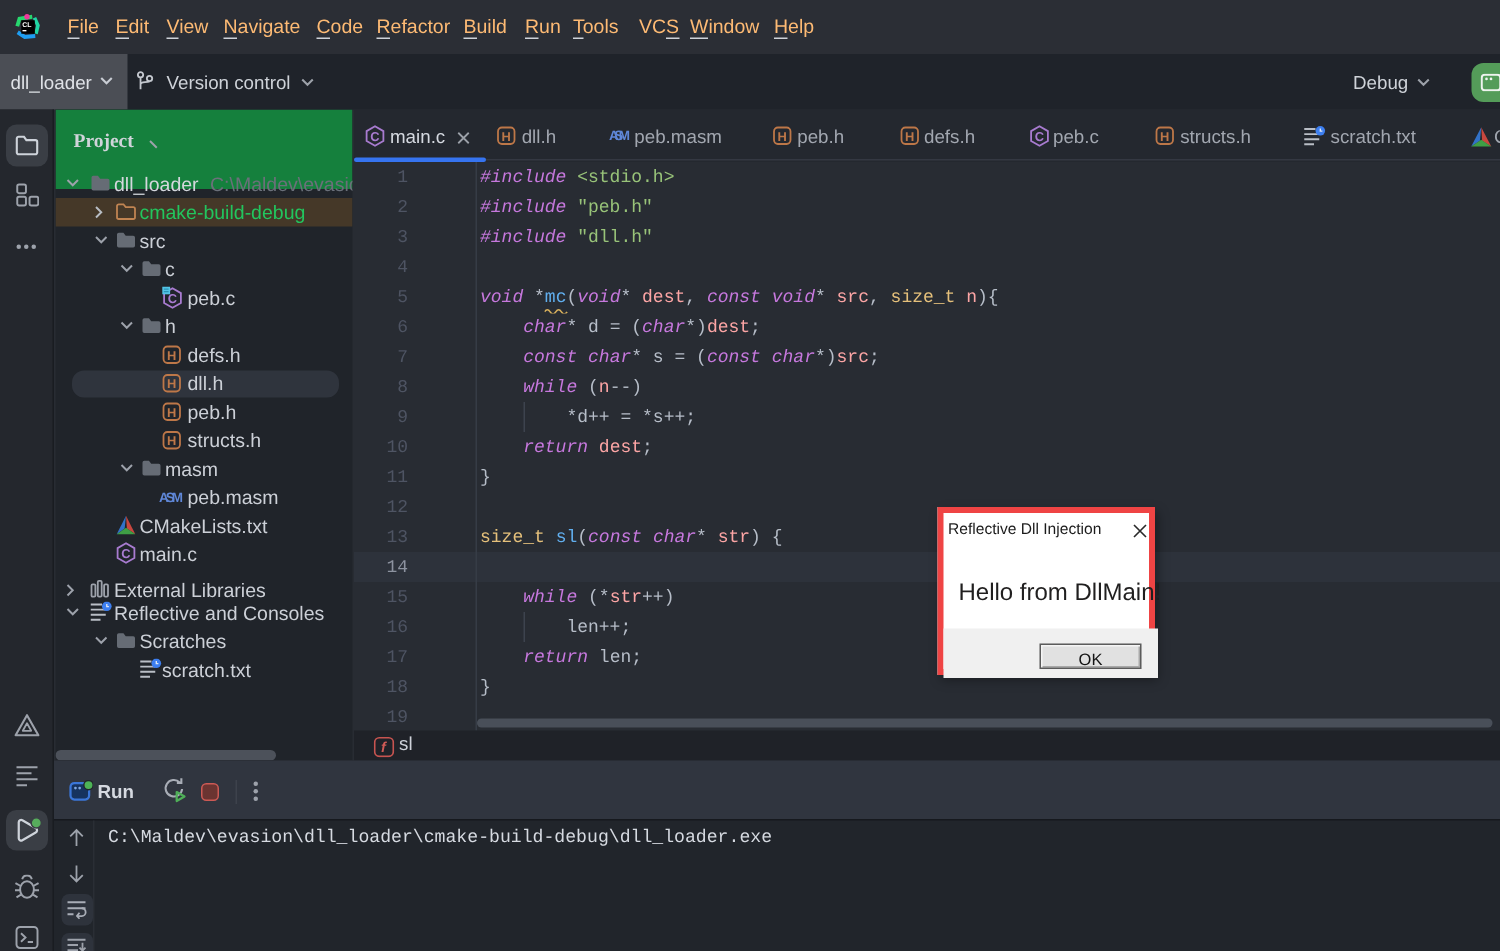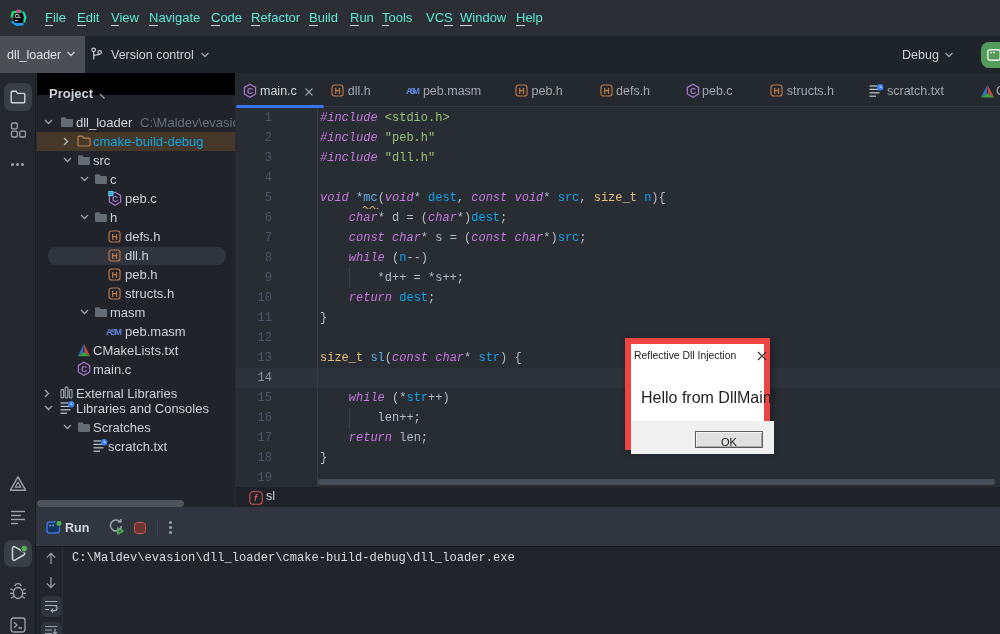--- a/index.html
+++ b/index.html
@@ -4,61 +4,61 @@
 <style>
   * { margin:0; padding:0; box-sizing:border-box; }
   html,body { width:1000px; height:634px; overflow:hidden; background:#282c33; }
   body, .ui { font-family:"Liberation Sans", sans-serif; }
   .mono { font-family:"Liberation Mono", monospace; }
   .abs { position:absolute; }
   #app { position:relative; width:1000px; height:634px; background:#282c33; overflow:hidden; }
 
   
   #menubar { left:0; top:0; width:1000px; height:36px; background:#2b2e35; }
-  .mi { position:absolute; top:10px; font-size:13px; color:#5eead4; white-space:nowrap; }
+  .mi { position:absolute; top:10px; font-size:13px; color:#fdba74; white-space:nowrap; }
   .mi u { text-decoration:none; border-bottom:1px solid #ced2d9; padding-bottom:0px; }
 
   
   #toolbar { left:0; top:36px; width:1000px; height:37px; background:#1f232a; }
   #projwidget { position:absolute; left:0; top:0; width:85px; height:37px; background:#4b4e55; color:#dfe2e7; font-size:13px; }
 
   
   #sidebar { left:0; top:73px; width:36px; height:561px; background:#24272d; border-right:1px solid #191c21; }
 
   
   #projpanel { left:37px; top:73px; width:198px; height:434px; background:#20242a; overflow:hidden; }
-  #projhead { position:absolute; left:0; top:0; width:198px; height:22px; background:#000000; }
+  #projhead { position:absolute; left:0; top:0; width:198px; height:53px; background:#15803d;font-family:Liberation Serif, serif; }
   .trow { position:absolute; left:0; width:198px; height:19px; font-size:13px; color:#ccd0d7; white-space:nowrap; }
   .trow .lbl { position:absolute; top:2px; }
 
   
   #tabstrip { left:236px; top:73px; width:764px; height:35px; background:#24282f; }
   .tab { position:absolute; top:11px; font-size:12.5px; color:#a2a7b0; white-space:nowrap; }
   .tabicon { position:absolute; top:10px; }
 
   
   #editor { left:236px; top:108px; width:764px; height:379px; background:#282c33; }
   .gline { position:absolute; width:36px; text-align:right; font-size:12px; color:#4e5463; font-family:"Liberation Mono", monospace; }
   .cl { position:absolute; left:84px; height:20px; line-height:20px; font-size:12px; font-family:"Liberation Mono", monospace; color:#b6bdc8; white-space:pre; }
   .kw { color:#c678dd; font-style:italic; }
   .st { color:#98c379; }
-  .pa { color:#0ea5e9; }
+  .pa { color:#fca5a5; }
   .ty { color:#e5c07b; }
   .fn { color:#61afef; }
   .nu { color:#d19a66; }
 
   
   #crumbs { left:236px; top:487px; width:764px; height:20px; background:#1f2228; }
 
   
   #runpanel { left:36px; top:507px; width:964px; height:127px; background:#21252b; }
   #runhead { position:absolute; left:0; top:0; width:964px; height:39px; background:#30353f; }
 
   
-  #dlg { left:625px; top:338px; width:145px; height:112px; background:#ffffff; border:6px solid #ef4444; box-shadow:2px 3px 7px rgba(0,0,0,0.35); }
+  #dlg { left:625px; top:338px; width:145px; height:112px; background:#ffffff; border:4px solid #ef4444; box-shadow:2px 3px 7px rgba(0,0,0,0.35); }
 </style>
 </head>
 <body>
 <div id="app">
   <div id="menubar" class="abs">
     <svg class="abs" style="left:10px;top:9px" width="17" height="17" viewBox="0 0 17 17">
       <path d="M1.5 8.5 L3 3.5 L11.5 2.2" fill="none" stroke="#27d86e" stroke-width="2.6"></path>
       <path d="M13 2.8 L15.3 8 L14 13.5" fill="none" stroke="#21d6a4" stroke-width="2.4"></path>
       <path d="M13.5 15 L6.5 15.6 L1.8 12.5" fill="none" stroke="#1e9df1" stroke-width="2.6"></path>
       <circle cx="8" cy="2.2" r="1.8" fill="#f0379b"></circle>
@@ -171,21 +171,21 @@
       <span class="lbl" style="left:39px;color:#d4d7dd">dll_loader</span>
       <span class="lbl" style="left:103px;color:#6b707a">C:\Maldev\evasio</span>
     </div>
     <div class="trow" style="top:58.6px">
       <svg class="abs" style="left:26px;top:5px" width="6" height="9" viewBox="0 0 6 9">
           <path d="M1 1 L4.5 4.5 L1 8" fill="none" stroke="#b8bdc4" stroke-width="1.3"></path>
         </svg>
       <svg class="abs" style="left:40px;top:3px" width="14" height="12" viewBox="0 0 14 12">
           <path d="M1 2.4 a1.2 1.2 0 0 1 1.2-1.2 h3.1 l1.5 1.9 h5 a1.2 1.2 0 0 1 1.2 1.2 v5.5 a1.2 1.2 0 0 1 -1.2 1.2 h-9.6 a1.2 1.2 0 0 1 -1.2-1.2 Z" fill="none" stroke="#c08452" stroke-width="1.2"></path>
         </svg>
-      <span class="lbl" style="left:56px;color:#0ea5e9">cmake-build-debug</span>
+      <span class="lbl" style="left:56px;color:#22c55e">cmake-build-debug</span>
     </div>
     <div class="trow" style="top:77.7px">
       <svg class="abs" style="left:26px;top:6px" width="9" height="6" viewBox="0 0 9 6">
           <path d="M1 1 L4.5 4.5 L8 1" fill="none" stroke="#9da2ab" stroke-width="1.3"></path>
         </svg>
       <svg class="abs" style="left:40px;top:3px" width="14" height="12" viewBox="0 0 14 12">
           <path d="M1 2.4 a1.2 1.2 0 0 1 1.2-1.2 h3.1 l1.5 1.9 h5 a1.2 1.2 0 0 1 1.2 1.2 v5.5 a1.2 1.2 0 0 1 -1.2 1.2 h-9.6 a1.2 1.2 0 0 1 -1.2-1.2 Z" fill="#666c75"></path>
         </svg>
       <span class="lbl" style="left:56px">src</span>
     </div>
@@ -294,21 +294,21 @@
       <svg class="abs" style="left:23px;top:2px" width="15" height="14" viewBox="0 0 15 14">
         <g stroke="#b9bec6" stroke-width="1.3">
           <line x1="0.5" y1="2" x2="8" y2="2"></line>
             <line x1="0.5" y1="5.4" x2="10.5" y2="5.4"></line>
           <line x1="0.5" y1="8.8" x2="10.5" y2="8.8"></line>
             <line x1="0.5" y1="12.2" x2="7" y2="12.2"></line>
         </g>
         <circle cx="11.2" cy="3.2" r="3.2" fill="#3d7ff0"></circle>
         <path d="M11.2 1.7 V3.4 H12.6" stroke="#dfe6f2" stroke-width="0.9" fill="none"></path>
       </svg>
-      <span class="lbl" style="left:39px">Libraries and Consoles</span>
+      <span class="lbl" style="left:39px">Reflective and Consoles</span>
     </div>
     <div class="trow" style="top:344.6px">
       <svg class="abs" style="left:26px;top:6px" width="9" height="6" viewBox="0 0 9 6">
           <path d="M1 1 L4.5 4.5 L8 1" fill="none" stroke="#9da2ab" stroke-width="1.3"></path>
         </svg>
       <svg class="abs" style="left:40px;top:3px" width="14" height="12" viewBox="0 0 14 12">
           <path d="M1 2.4 a1.2 1.2 0 0 1 1.2-1.2 h3.1 l1.5 1.9 h5 a1.2 1.2 0 0 1 1.2 1.2 v5.5 a1.2 1.2 0 0 1 -1.2 1.2 h-9.6 a1.2 1.2 0 0 1 -1.2-1.2 Z" fill="#666c75"></path>
         </svg>
       <span class="lbl" style="left:56px">Scratches</span>
     </div>

